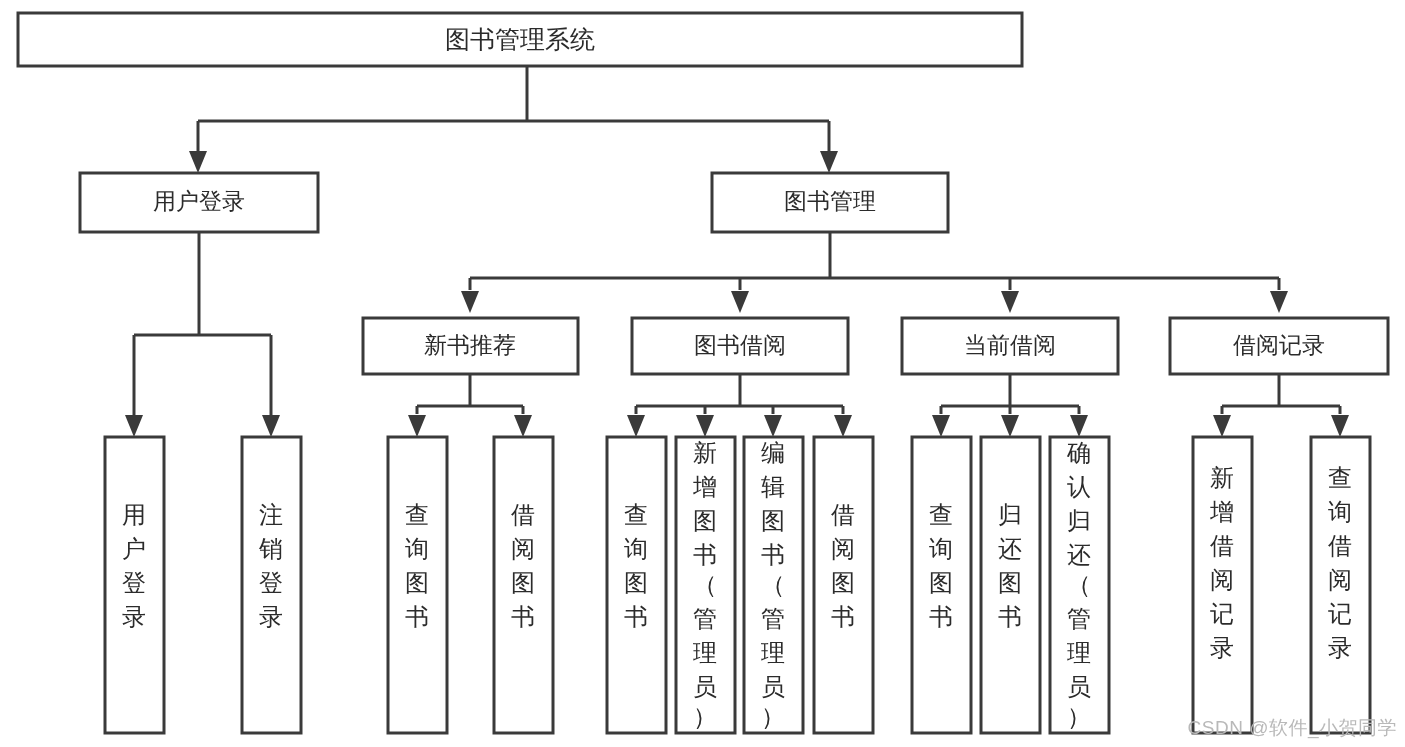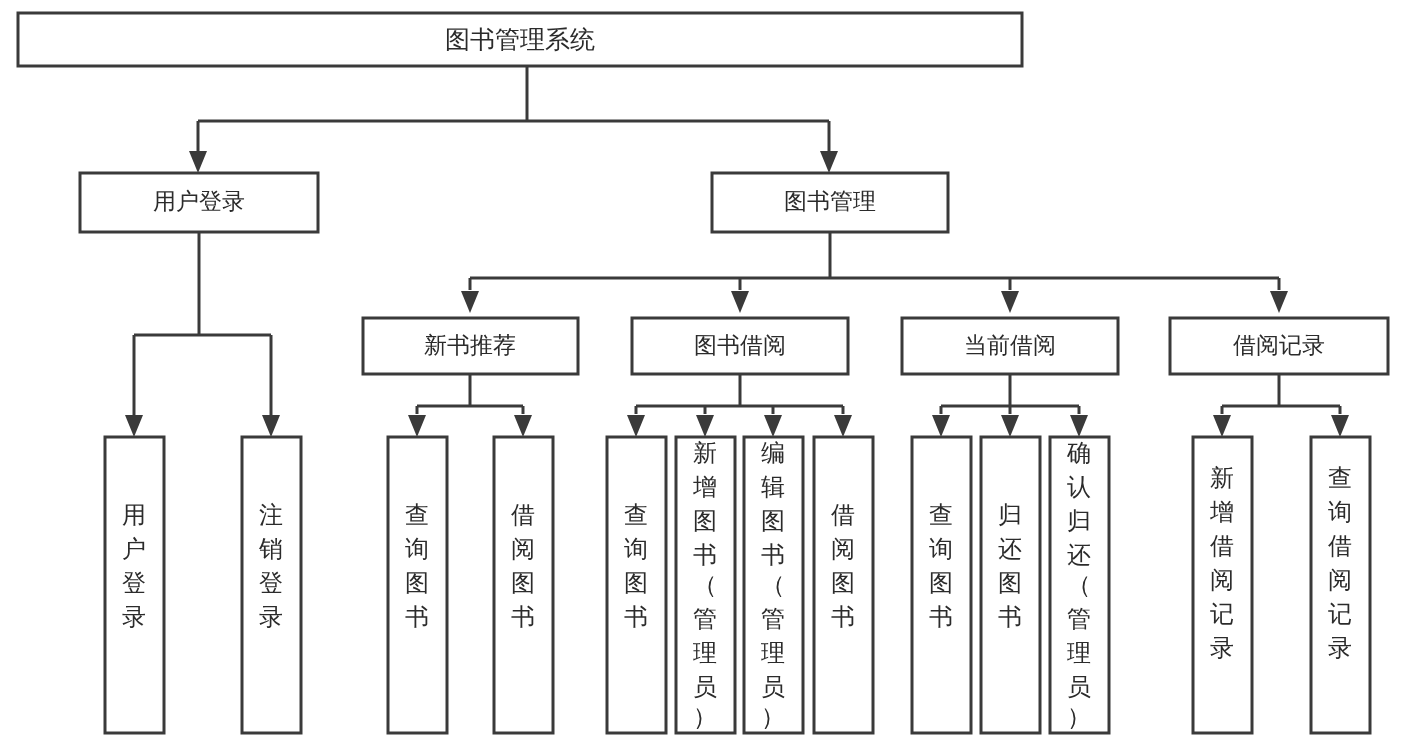--- a/index.html
+++ b/index.html
@@ -200,13 +200,14 @@
       <rect class="node-rect" x="1193" y="437" width="59" height="296"></rect>
       <text class="node-label leaf-label" x="1222" y="480" dominant-baseline="central"><tspan x="1222" dy="0">新</tspan><tspan x="1222" dy="34">增</tspan><tspan x="1222" dy="34">借</tspan><tspan x="1222" dy="34">阅</tspan><tspan x="1222" dy="34">记</tspan><tspan x="1222" dy="34">录</tspan></text>
     </g>
     <g>
       <rect class="node-rect" x="1311" y="437" width="59" height="296"></rect>
       <text class="node-label leaf-label" x="1340" y="480" dominant-baseline="central"><tspan x="1340" dy="0">查</tspan><tspan x="1340" dy="34">询</tspan><tspan x="1340" dy="34">借</tspan><tspan x="1340" dy="34">阅</tspan><tspan x="1340" dy="34">记</tspan><tspan x="1340" dy="34">录</tspan></text>
     </g>
 
   </svg>
 
+  <div class="watermark">CSDN @软件_小贺同学</div>
 </div>
 
 </body></html>

